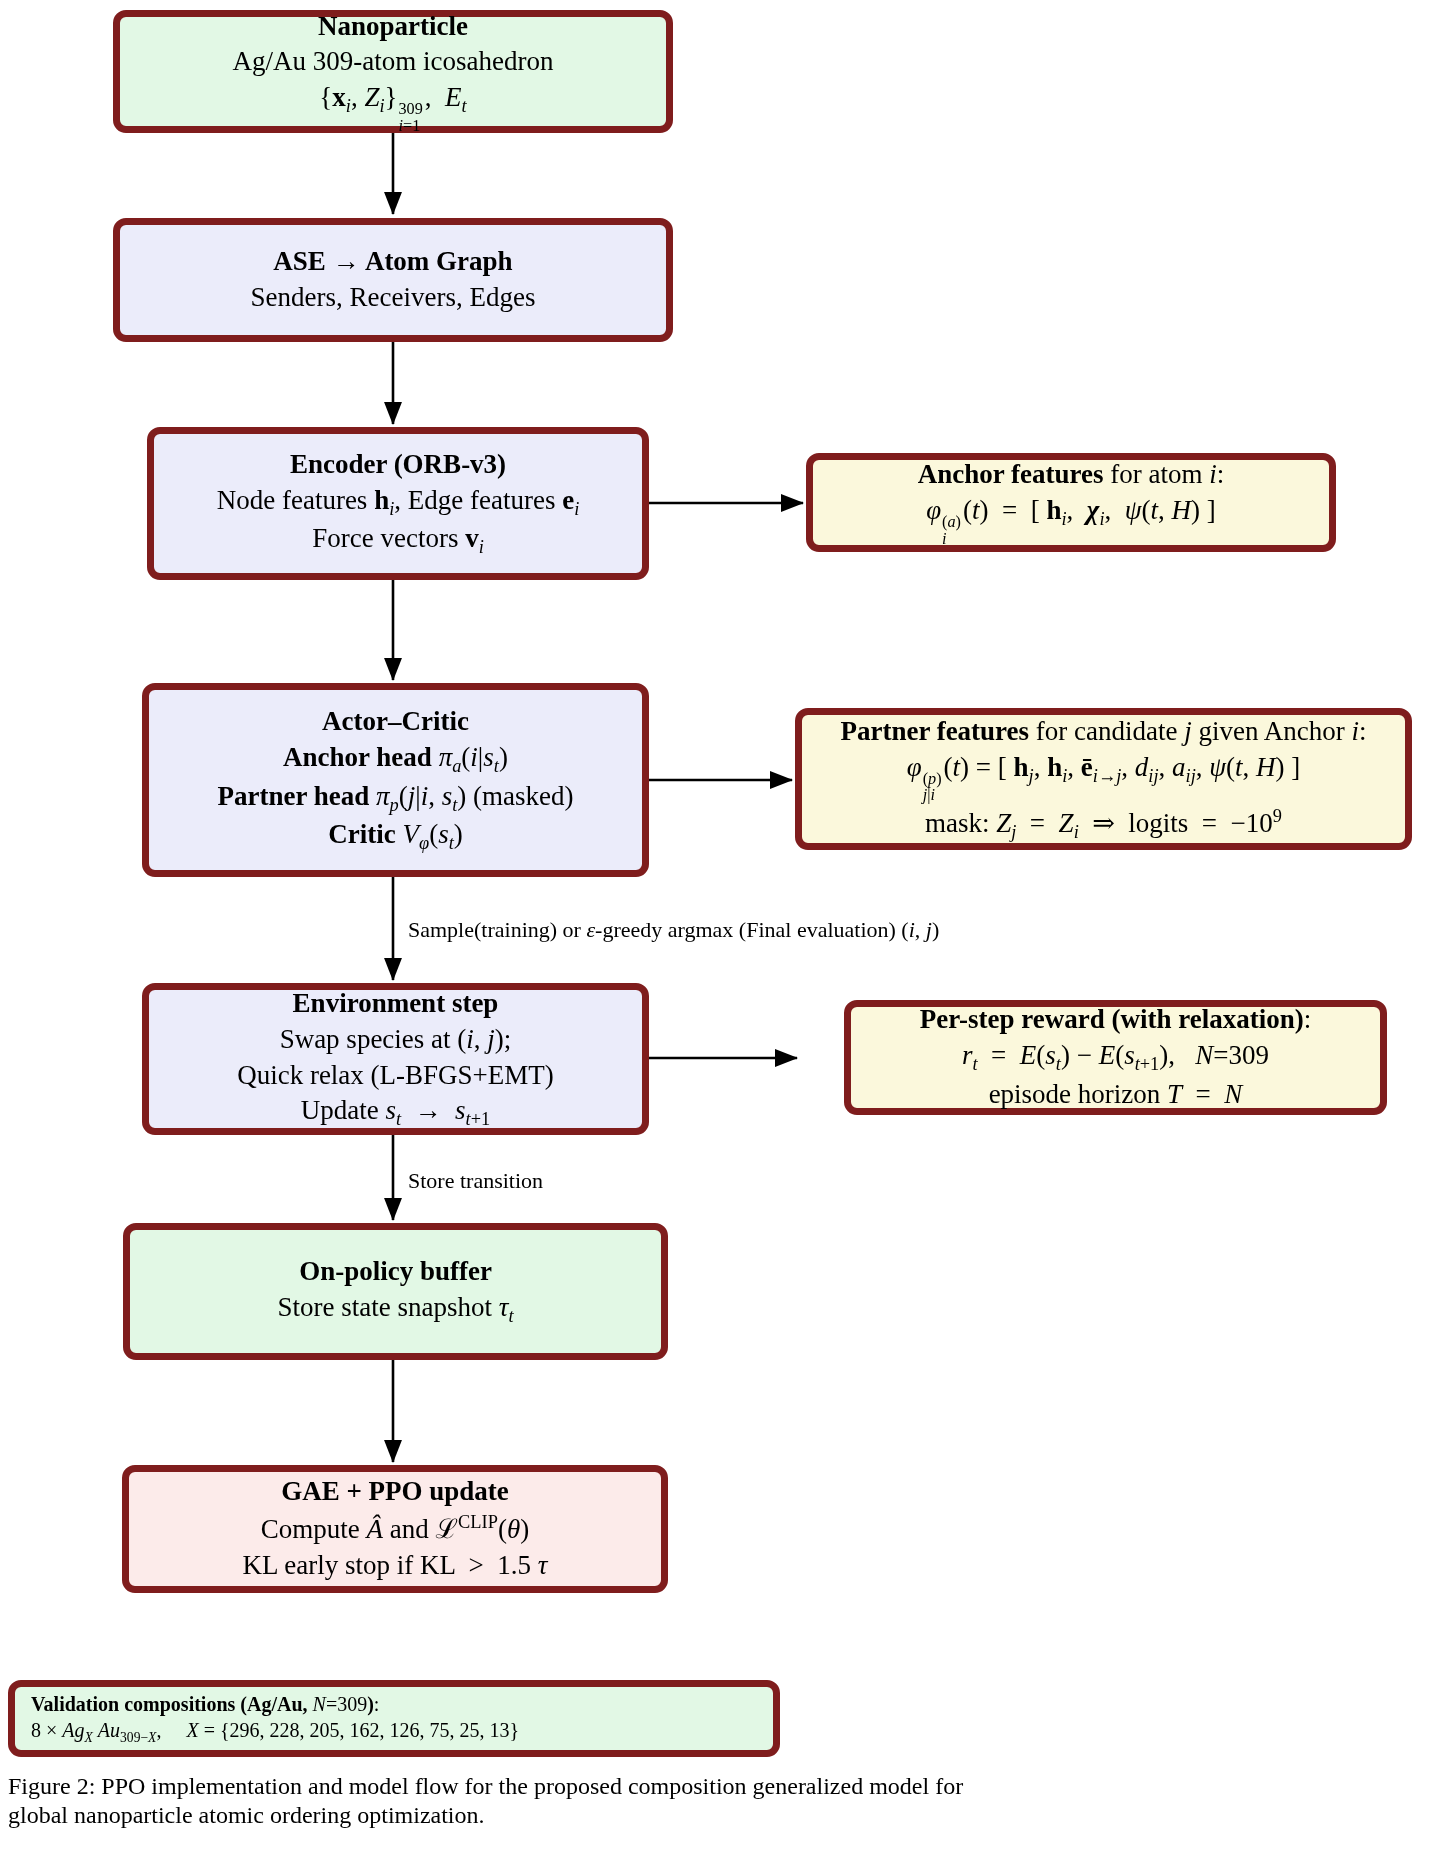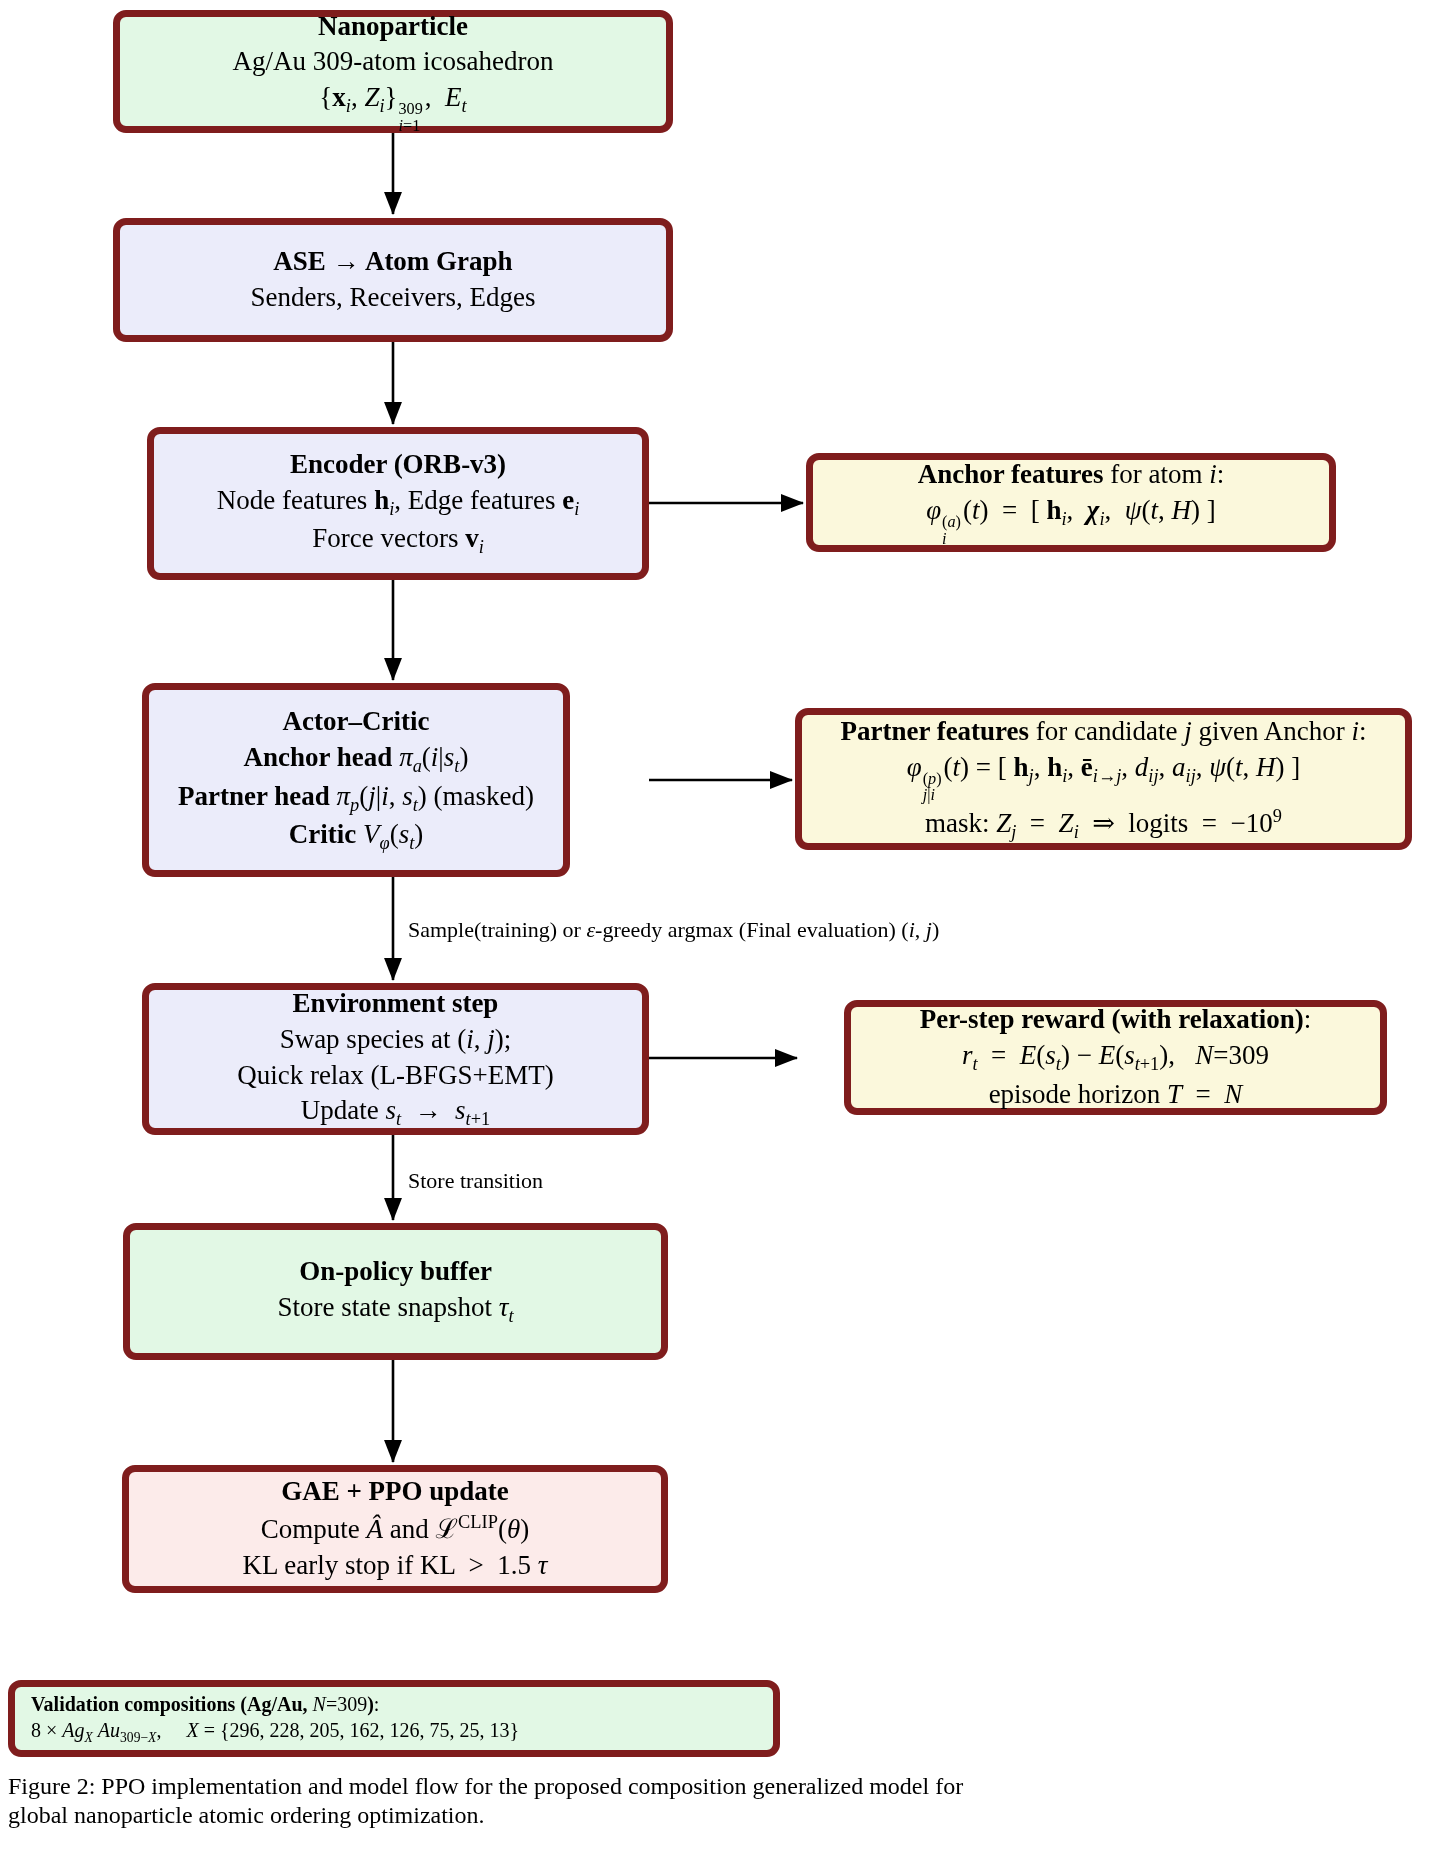--- a/index.html
+++ b/index.html
@@ -70,21 +70,21 @@
   </div>
 
   <div class="node yellow" style="left:806px;top:453px;width:530px;height:99px;">
     <div><b>Anchor features</b> for atom <i>i</i>:</div>
     <div><i>φ</i><span class="ss">
           <span>(<i>a</i>)</span>
           <span><i>i</i></span>
         </span>(<i>t</i>) &nbsp;=&nbsp; [ <b>h</b><sub><i>i</i></sub>, &nbsp;<b><i>χ</i></b><sub><i>i</i></sub>, &nbsp;<i>ψ</i>(<i>t</i>, <i>H</i>) ]</div>
   </div>
 
-  <div class="node lavender" style="left:142px;top:683px;width:428px;height:194px;">
+  <div class="node lavender" style="left:142px;top:683px;width:507px;height:194px;">
     <div class="t">Actor–Critic</div>
     <div><b>Anchor head</b> <i>π</i><sub><i>a</i></sub>(<i>i</i>|<i>s</i><sub><i>t</i></sub>)</div>
     <div><b>Partner head</b> <i>π</i><sub><i>p</i></sub>(<i>j</i>|<i>i</i>, <i>s</i><sub><i>t</i></sub>) (masked)</div>
     <div><b>Critic</b> <i>V</i><sub><i>φ</i></sub>(<i>s</i><sub><i>t</i></sub>)</div>
   </div>
 
   <div class="node yellow" style="left:795px;top:708px;width:617px;height:142px;">
     <div><b>Partner features</b> for candidate <i>j</i> given Anchor <i>i</i>:</div>
     <div><i>φ</i><span class="ss">
           <span>(<i>p</i>)</span>

